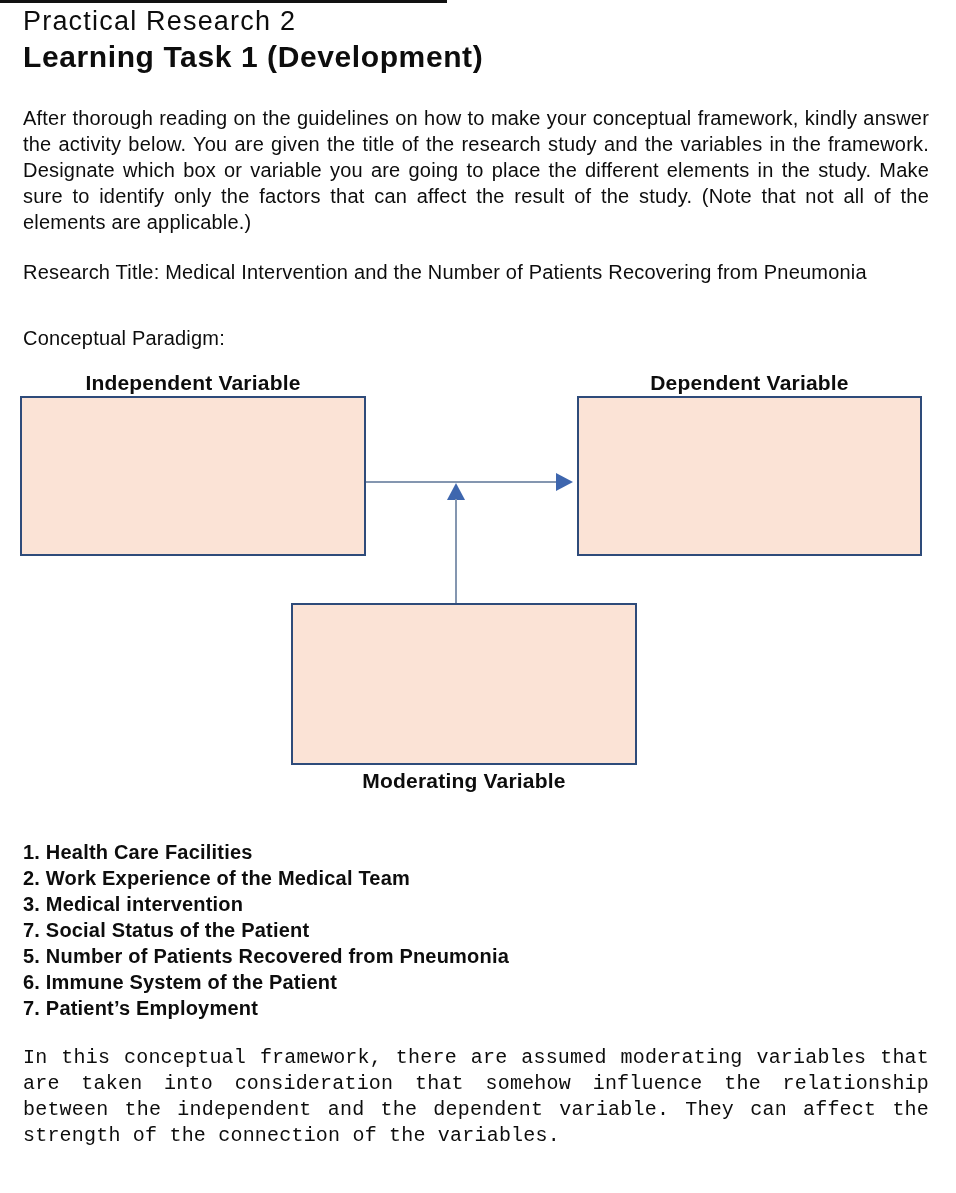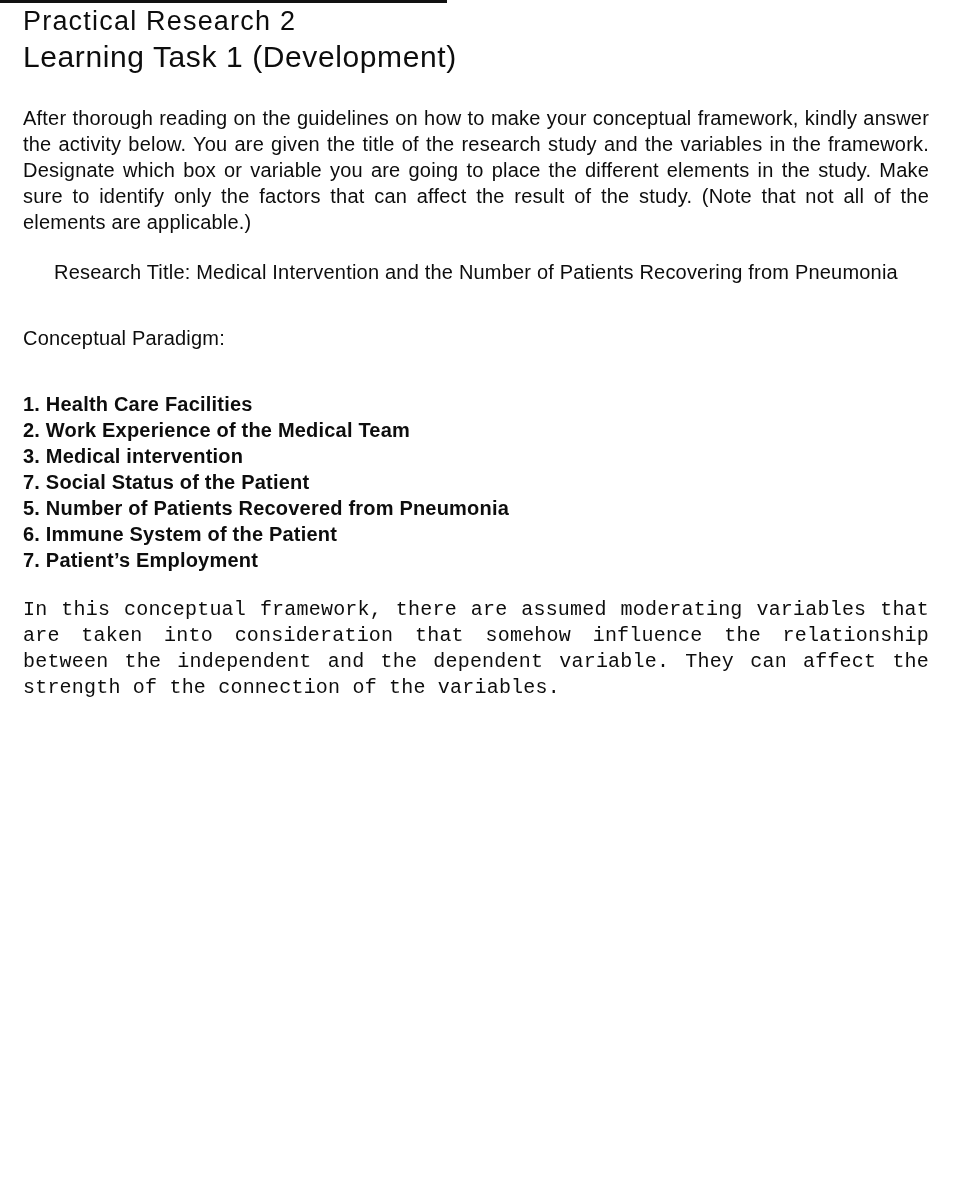--- a/index.html
+++ b/index.html
@@ -26,38 +26,37 @@
   }
   .h1 {
     font-size: 27px;
     font-weight: normal;
     letter-spacing: 1.2px;
     margin: 2px 0 0 0;
     line-height: 30px;
   }
   .h2 {
     font-size: 30px;
-    font-weight: normal;
+    font-weight: bold;
     letter-spacing: 0.6px;
     margin: 3px 0 0 0;
     line-height: 36px;
   }
   .body-text {
     font-size: 20px;
     line-height: 26px;
     letter-spacing: 0.2px;
   }
   .intro {
     margin-top: 30px;
     text-align: justify;
   }
   .research-title {
     margin-top: 24px;
     white-space: nowrap;
-    text-align: center;
   }
   .paradigm-heading {
     margin-top: 40px;
   }
   
   .diagram {
     position: relative;
     margin: 8px 0 0 -23px; 
     width: 956px;
     height: 428px;
@@ -158,20 +157,35 @@
 
   <div class="h1">Practical Research 2</div>
   <div class="h2">Learning Task 1 (Development)</div>
 
   <p class="body-text intro">After thorough reading on the guidelines on how to make your conceptual framework, kindly answer the activity below. You are given the title of the research study and the variables in the framework. Designate which box or variable you are going to place the different elements in the study. Make sure to identify only the factors that can affect the result of the study. (Note that not all of the elements are applicable.)</p>
 
   <p class="body-text research-title">Research Title: Medical Intervention and the Number of Patients Recovering from Pneumonia</p>
 
   <p class="body-text paradigm-heading">Conceptual Paradigm:</p>
 
+  <div class="diagram">
+    <div class="box-label ind-label">Independent Variable</div>
+    <div class="box-label dep-label">Dependent Variable</div>
+
+    <div class="var-box ind-box"></div>
+    <div class="var-box dep-box"></div>
+
+    <div class="h-connector"></div>
+    <div class="arrow-right"></div>
+    <div class="arrow-up"></div>
+    <div class="v-connector"></div>
+
+    <div class="mod-box"></div>
+    <div class="mod-label">Moderating Variable</div>
+  </div>
 
   <div class="elements">
     <div class="element-item">1. Health Care Facilities</div>
     <div class="element-item">2. Work Experience of the Medical Team</div>
     <div class="element-item">3. Medical intervention</div>
     <div class="element-item">7. Social Status of the Patient</div>
     <div class="element-item">5. Number of Patients Recovered from Pneumonia</div>
     <div class="element-item">6. Immune System of the Patient</div>
     <div class="element-item">7. Patient’s Employment</div>
   </div>

